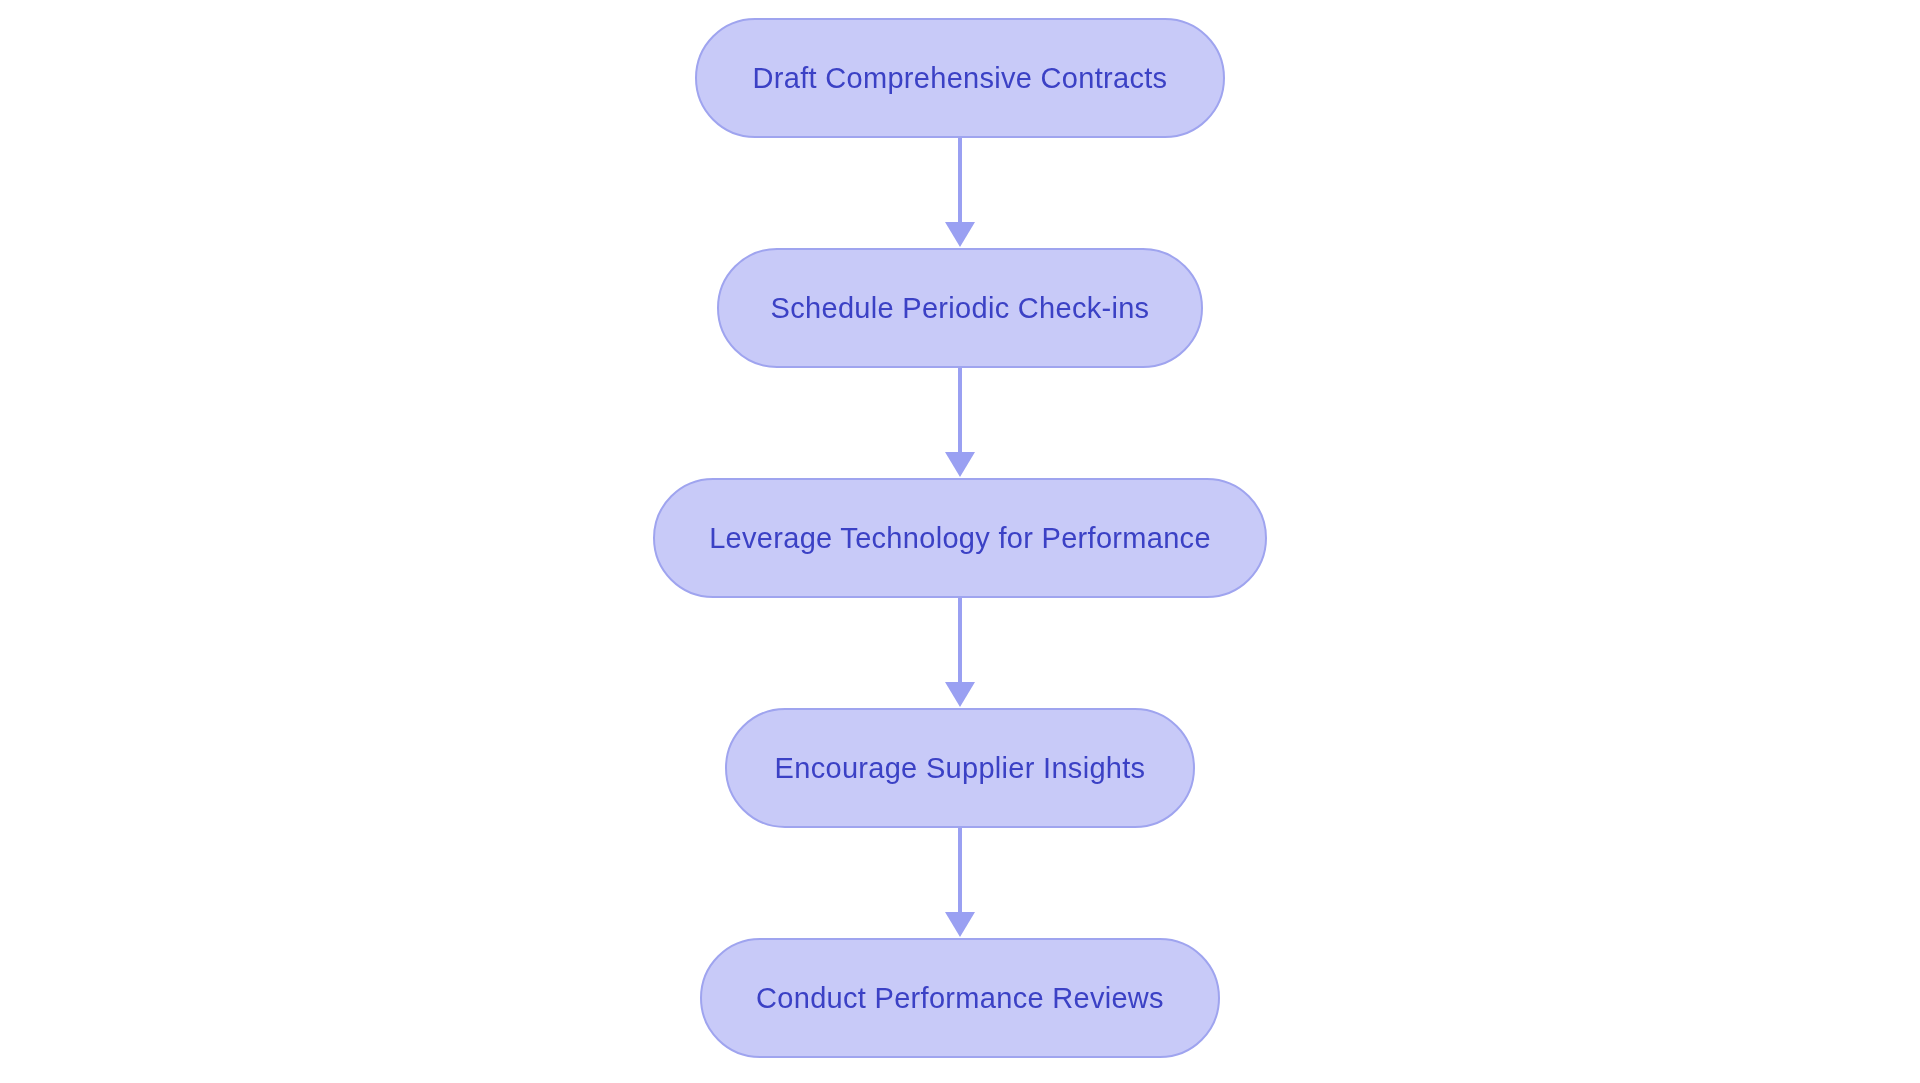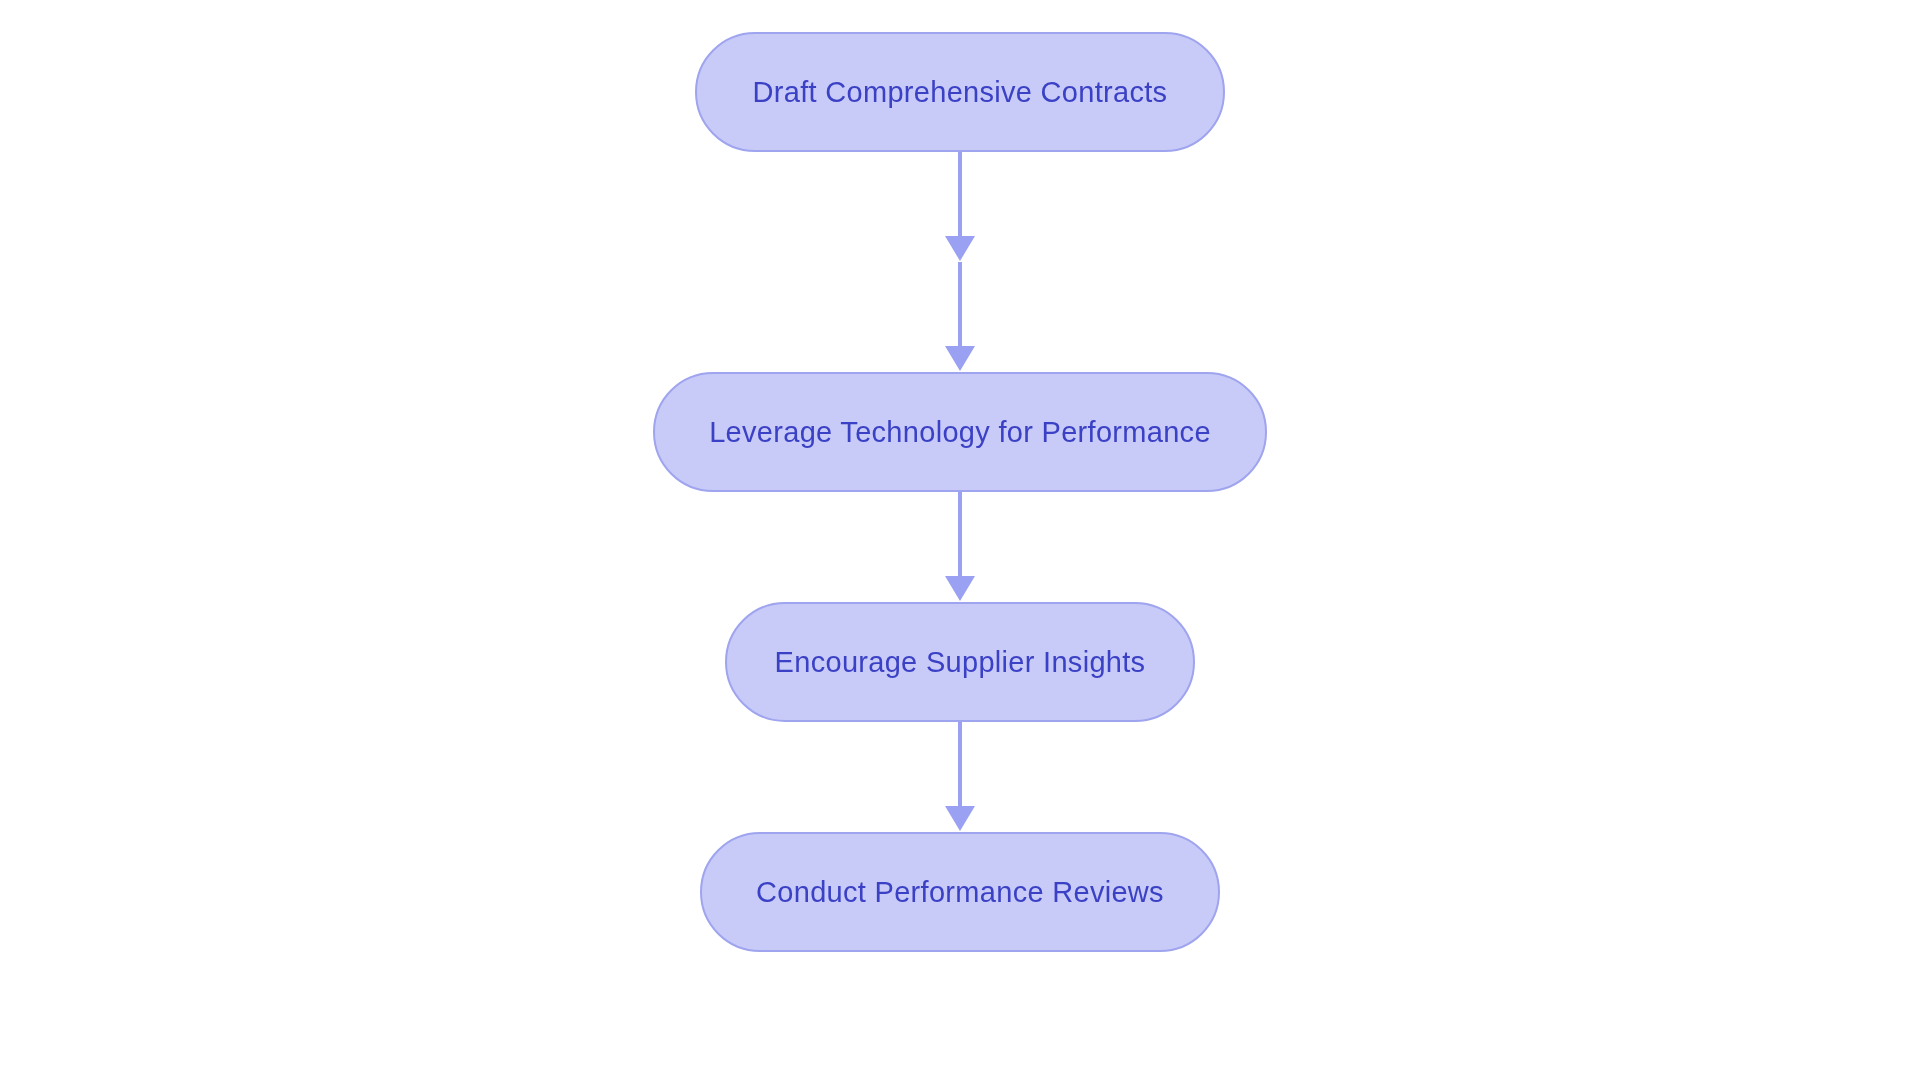--- a/index.html
+++ b/index.html
@@ -12,21 +12,21 @@
   * { margin: 0; padding: 0; box-sizing: border-box; }
   html, body { background: var(--background); }
   .canvas {
     position: relative;
     width: 1920px;
     height: 1083px;
     background: var(--background);
     display: flex;
     flex-direction: column;
     align-items: center;
-    padding-top: 32px;
+    padding-top: 18px;
     overflow: hidden;
     font-family: "Liberation Sans", "DejaVu Sans", sans-serif;
   }
   .node {
     flex: 0 0 auto;
     height: 120px;
     border-radius: 60px;
     background: var(--node-fill);
     border: 2px solid var(--node-border);
     color: var(--node-text);
@@ -77,20 +77,23 @@
 
   <div class="node node-1">
     <span>Draft Comprehensive Contracts</span>
   </div>
 
   <div class="arrow">
     <div class="shaft"></div>
     <div class="head"></div>
   </div>
 
+  <div class="node node-2">
+    <span>Schedule Periodic Check-ins</span>
+  </div>
 
   <div class="arrow">
     <div class="shaft"></div>
     <div class="head"></div>
   </div>
 
   <div class="node node-3">
     <span>Leverage Technology for Performance</span>
   </div>
 

